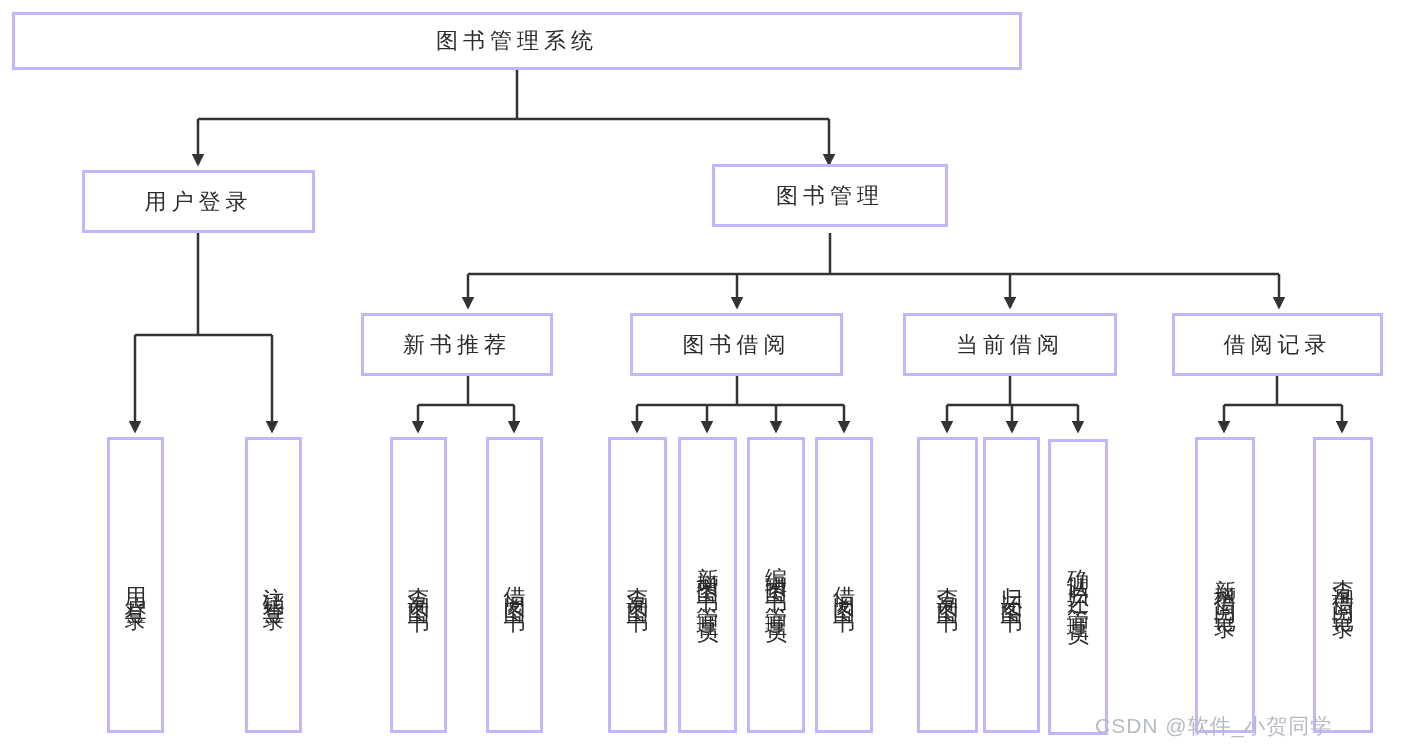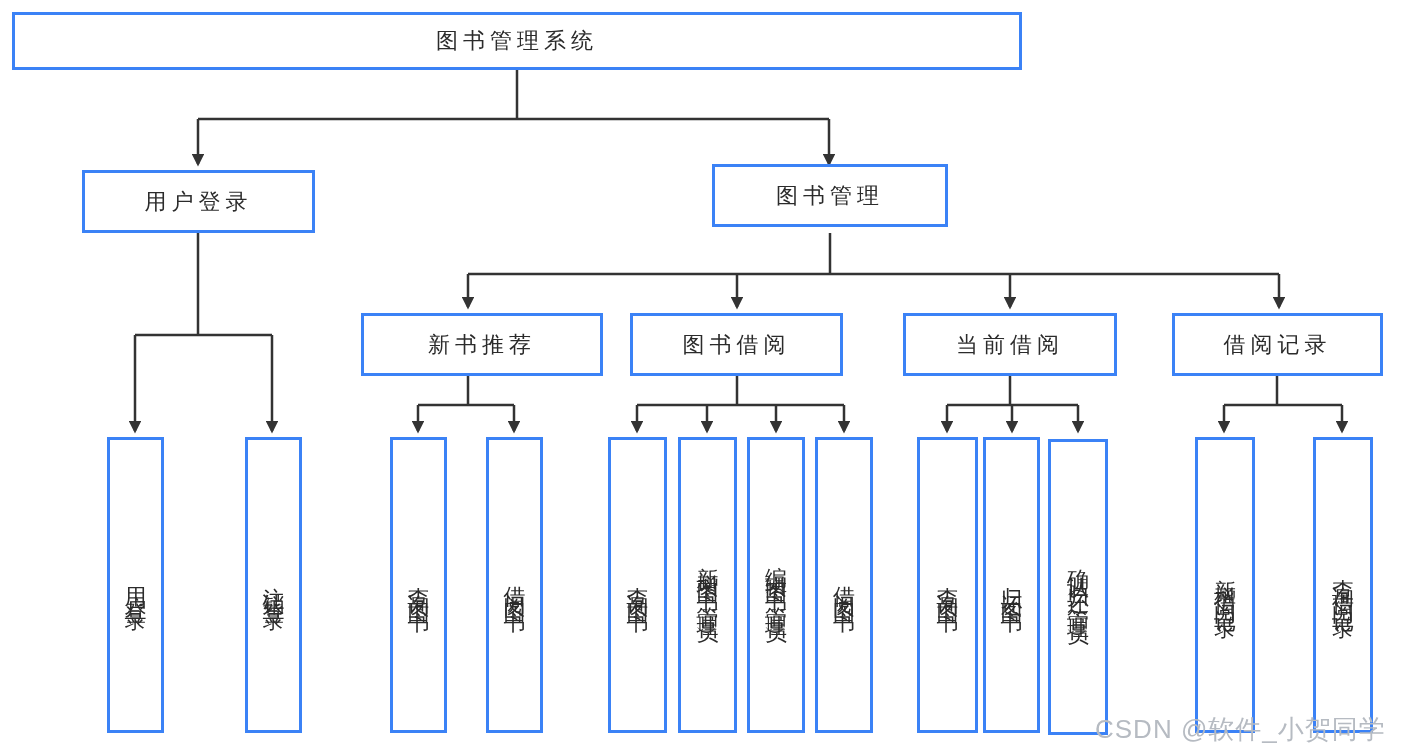--- a/index.html
+++ b/index.html
@@ -12,21 +12,21 @@
     overflow: hidden;
   }
   svg.wires {
     position: absolute;
     left: 0; top: 0;
     width: 1405px; height: 747px;
   }
   .node {
     position: absolute;
     box-sizing: border-box;
-    border: 3px solid #3b82f6;
+    border: 3px solid #c4b5fd;
     background: #ffffff;
     display: flex;
     align-items: center;
     justify-content: center;
     color: #2b2b2b;
   }
   .h-node {
     font-size: 22px;
     letter-spacing: 5px;
     white-space: nowrap;
@@ -39,21 +39,21 @@
   .leaf .vtext {
     writing-mode: vertical-rl;
     text-orientation: mixed;
     letter-spacing: 8px;
     line-height: 1;
   }
   .watermark {
     position: absolute;
     left: 1095px;
     top: 712px;
-    font-size: 26px;
+    font-size: 21px;
     letter-spacing: 1px;
     color: #b6bbc2;
     white-space: nowrap;
     pointer-events: none;
   }
 </style>
 </head>
 <body>
 
 <div class="canvas">
@@ -112,21 +112,21 @@
     <span>图书管理系统</span>
   </div>
 
   <div class="node h-node" style="left:82px; top:170px; width:233px; height:63px;">
     <span>用户登录</span>
   </div>
   <div class="node h-node" style="left:712px; top:164px; width:236px; height:63px;">
     <span>图书管理</span>
   </div>
 
-  <div class="node h-node" style="left:361px; top:313px; width:242px; height:63px;">
+  <div class="node h-node" style="left:361px; top:313px; width:192px; height:63px;">
     <span>新书推荐</span>
   </div>
   <div class="node h-node" style="left:630px; top:313px; width:213px; height:63px;">
     <span>图书借阅</span>
   </div>
   <div class="node h-node" style="left:903px; top:313px; width:214px; height:63px;">
     <span>当前借阅</span>
   </div>
   <div class="node h-node" style="left:1172px; top:313px; width:211px; height:63px;">
     <span>借阅记录</span>

